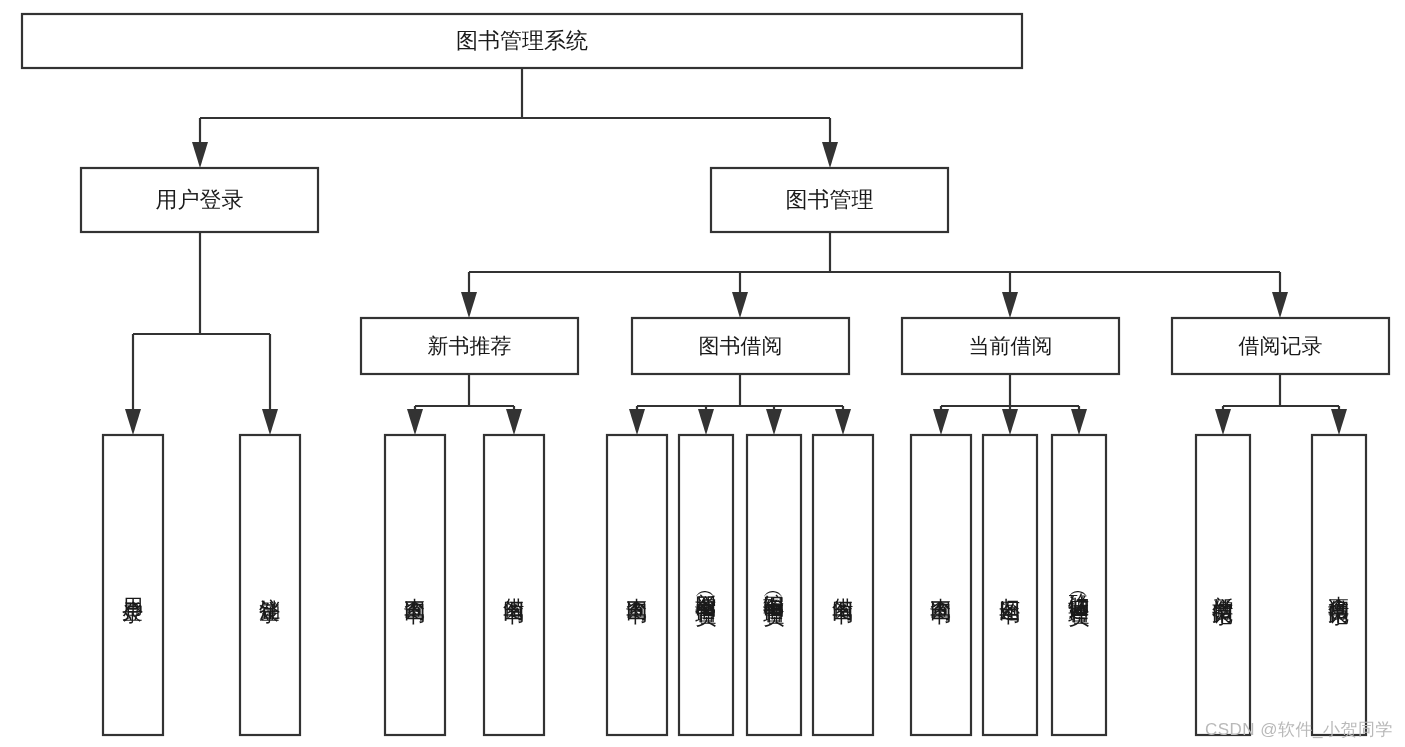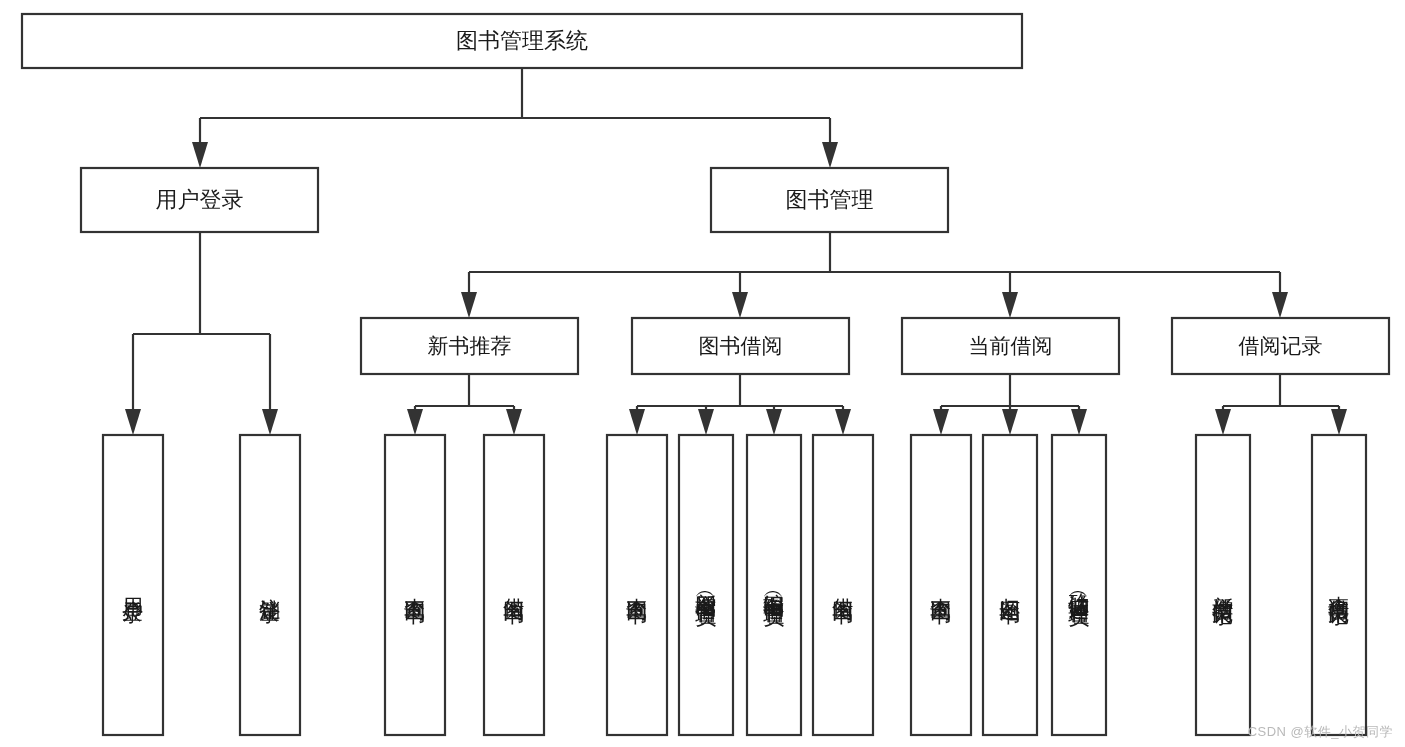--- a/index.html
+++ b/index.html
@@ -52,21 +52,21 @@
     letter-spacing:2px;
     color:#1a1a1a;
     white-space:nowrap;
   }
 
   #watermark{
     position:absolute;
     right:12px;
     bottom:6px;
     font-family:"Liberation Sans","DejaVu Sans",sans-serif;
-    font-size:13px;
+    font-size:17px;
     color:#b9b9b9;
     letter-spacing:0.5px;
     white-space:nowrap;
     pointer-events:none;
   }
 </style>
 </head>
 <body>
 
 <svg id="diagram" viewBox="0 0 1405 747" xmlns="http://www.w3.org/2000/svg">

